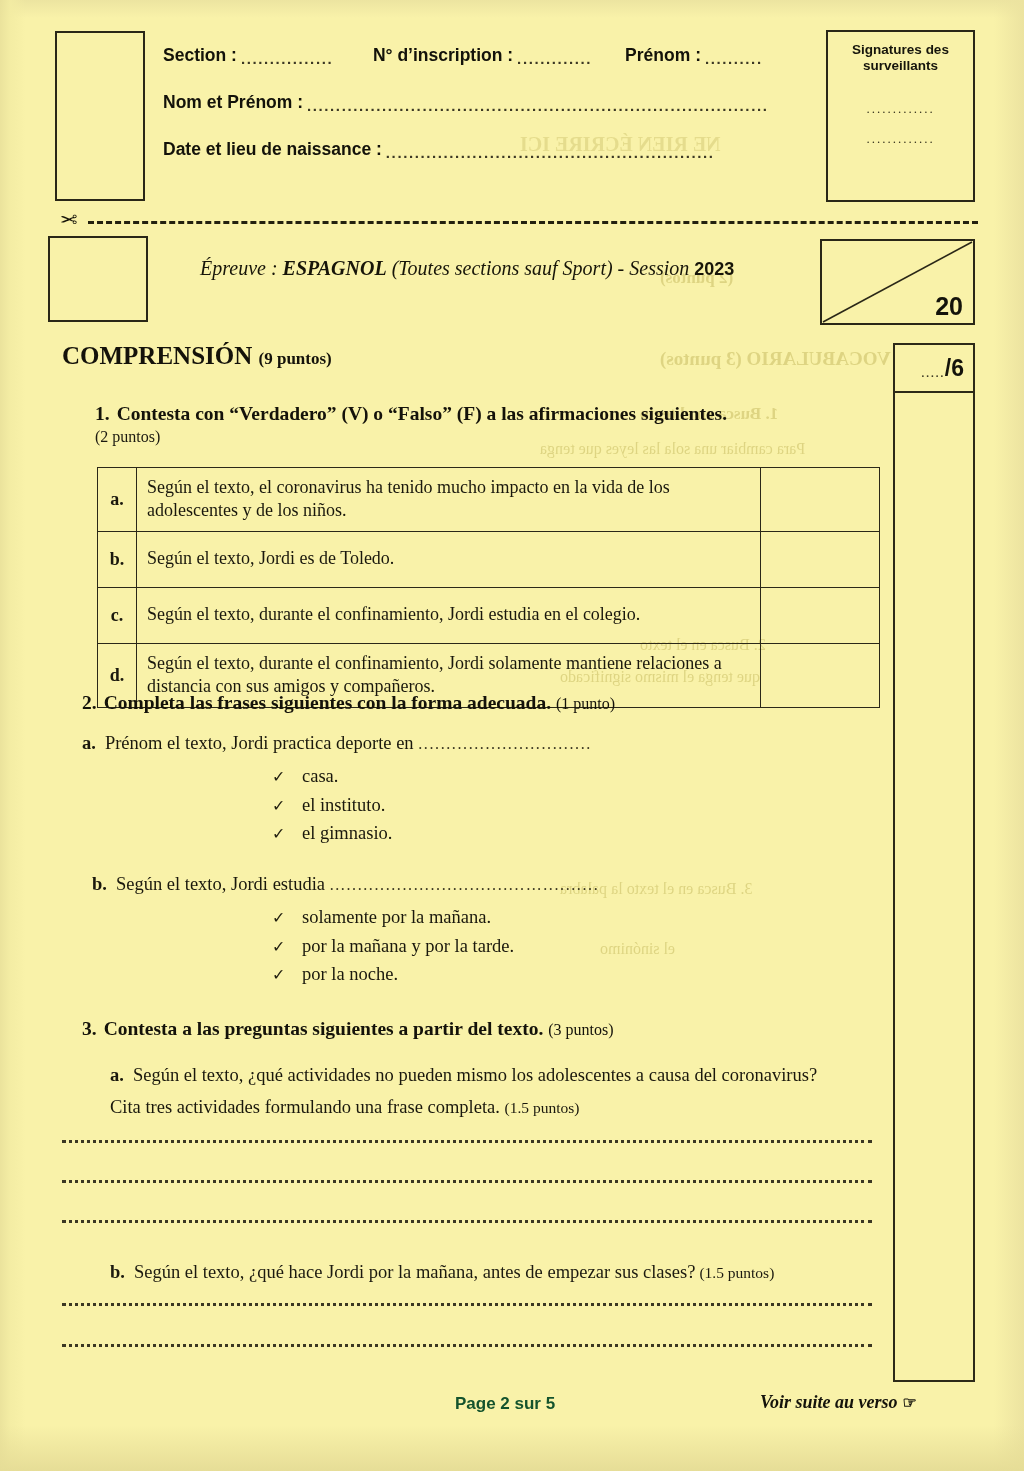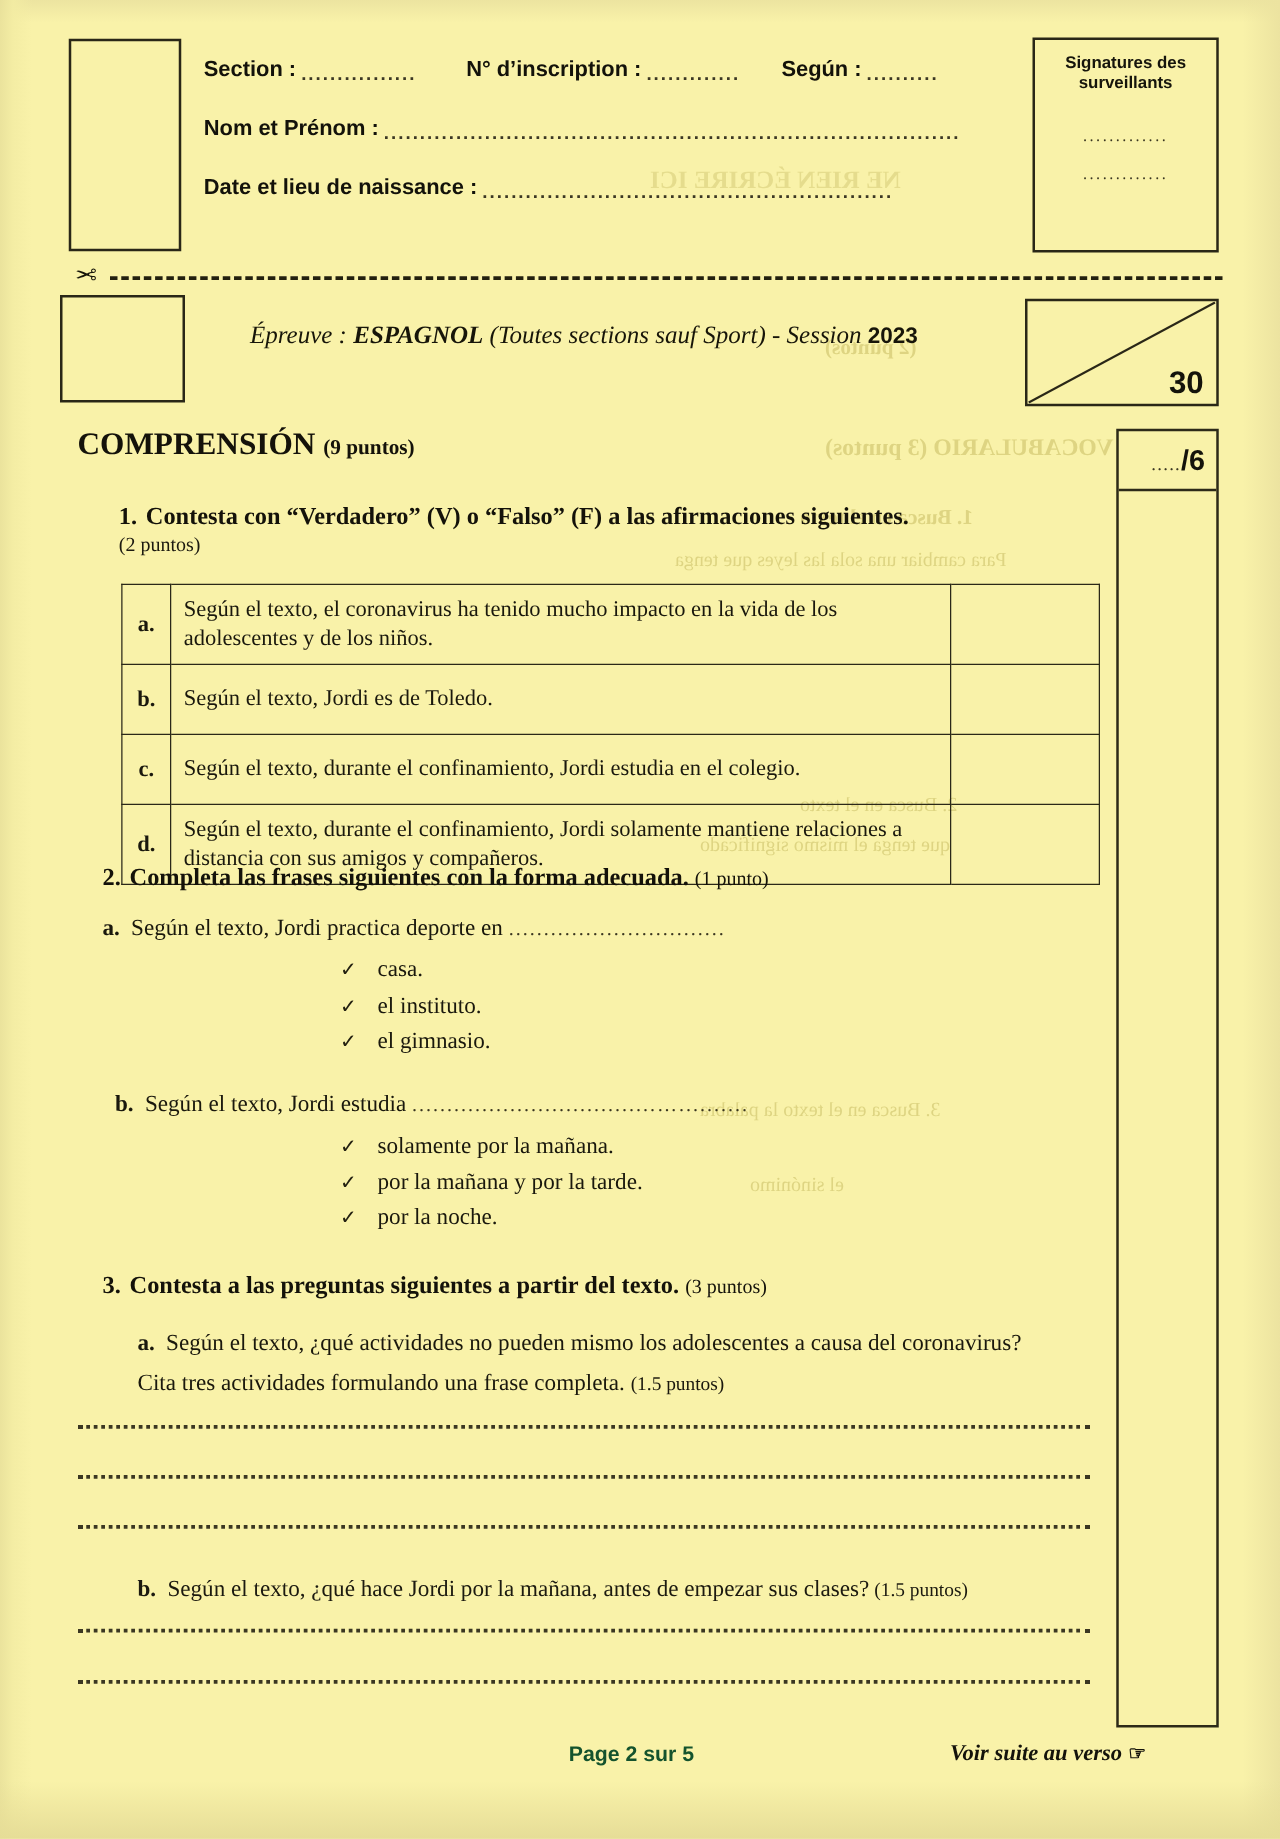--- a/index.html
+++ b/index.html
@@ -281,21 +281,21 @@
   <div class="bleed b9">el sinónimo</div>
 
   <div class="hdr-leftbox"></div>
 
   <div class="hdr-fields">
     <div class="fld-row r1">
       <span class="fld-label">Section :</span>
       <span class="dotfill w-sec">................</span>
       <span class="fld-label">N° d’inscription :</span>
       <span class="dotfill w-insc">.............</span>
-      <span class="fld-label">Según :</span>
+      <span class="fld-label">Prénom :</span>
       <span class="dotfill w-serie">..........</span>
     </div>
     <div class="fld-row r2">
       <span class="fld-label">Nom et Prénom :</span>
       <span class="dotfill">................................................................................</span>
     </div>
     <div class="fld-row r3">
       <span class="fld-label">Date et lieu de naissance :</span>
       <span class="dotfill">.........................................................</span>
     </div>
@@ -317,21 +317,21 @@
     <b>ESPAGNOL</b>
     <span class="sess">(Toutes sections sauf Sport)</span>
     <span class="sess">- Session</span>
     <span class="yr">2023</span>
   </div>
 
   <div class="note20">
     <svg class="diag" viewBox="0 0 151 82" preserveAspectRatio="none">
       <line x1="1" y1="81" x2="150" y2="1" stroke="#2a2717" stroke-width="1.6"></line>
     </svg>
-    <span class="val">30</span>
+    <span class="val">20</span>
   </div>
 
   <div class="sec-heading">
     <span>COMPRENSIÓN</span>
     <span class="pts">(9 puntos)</span>
   </div>
 
   <div class="mark-col">
     <div class="mark-head">
       <span class="dots">.....</span>
@@ -371,21 +371,21 @@
     </tbody>
   </table>
 
   <div class="q-block" id="q2">
     <div class="q-title">
       <span class="num">2.</span><span>Completa las frases siguientes con la forma adecuada.</span>
       <span class="pts">(1 punto)</span>
     </div>
 
     <div class="q2-item">
-      <span class="lab">a.</span><span>Según el texto, Jordi practica deporte en</span>
+      <span class="lab">a.</span><span>Prénom el texto, Jordi practica deporte en</span>
       <span class="q2-line">...............................</span>
     </div>
     <div class="opts">
       <div class="opt"><span class="ck">✓</span><span>casa.</span></div>
       <div class="opt"><span class="ck">✓</span><span>el instituto.</span></div>
       <div class="opt"><span class="ck">✓</span><span>el gimnasio.</span></div>
     </div>
 
     <div class="q2-item" style="margin-top:26px;margin-left:10px;">
       <span class="lab">b.</span><span>Según el texto, Jordi estudia</span>

